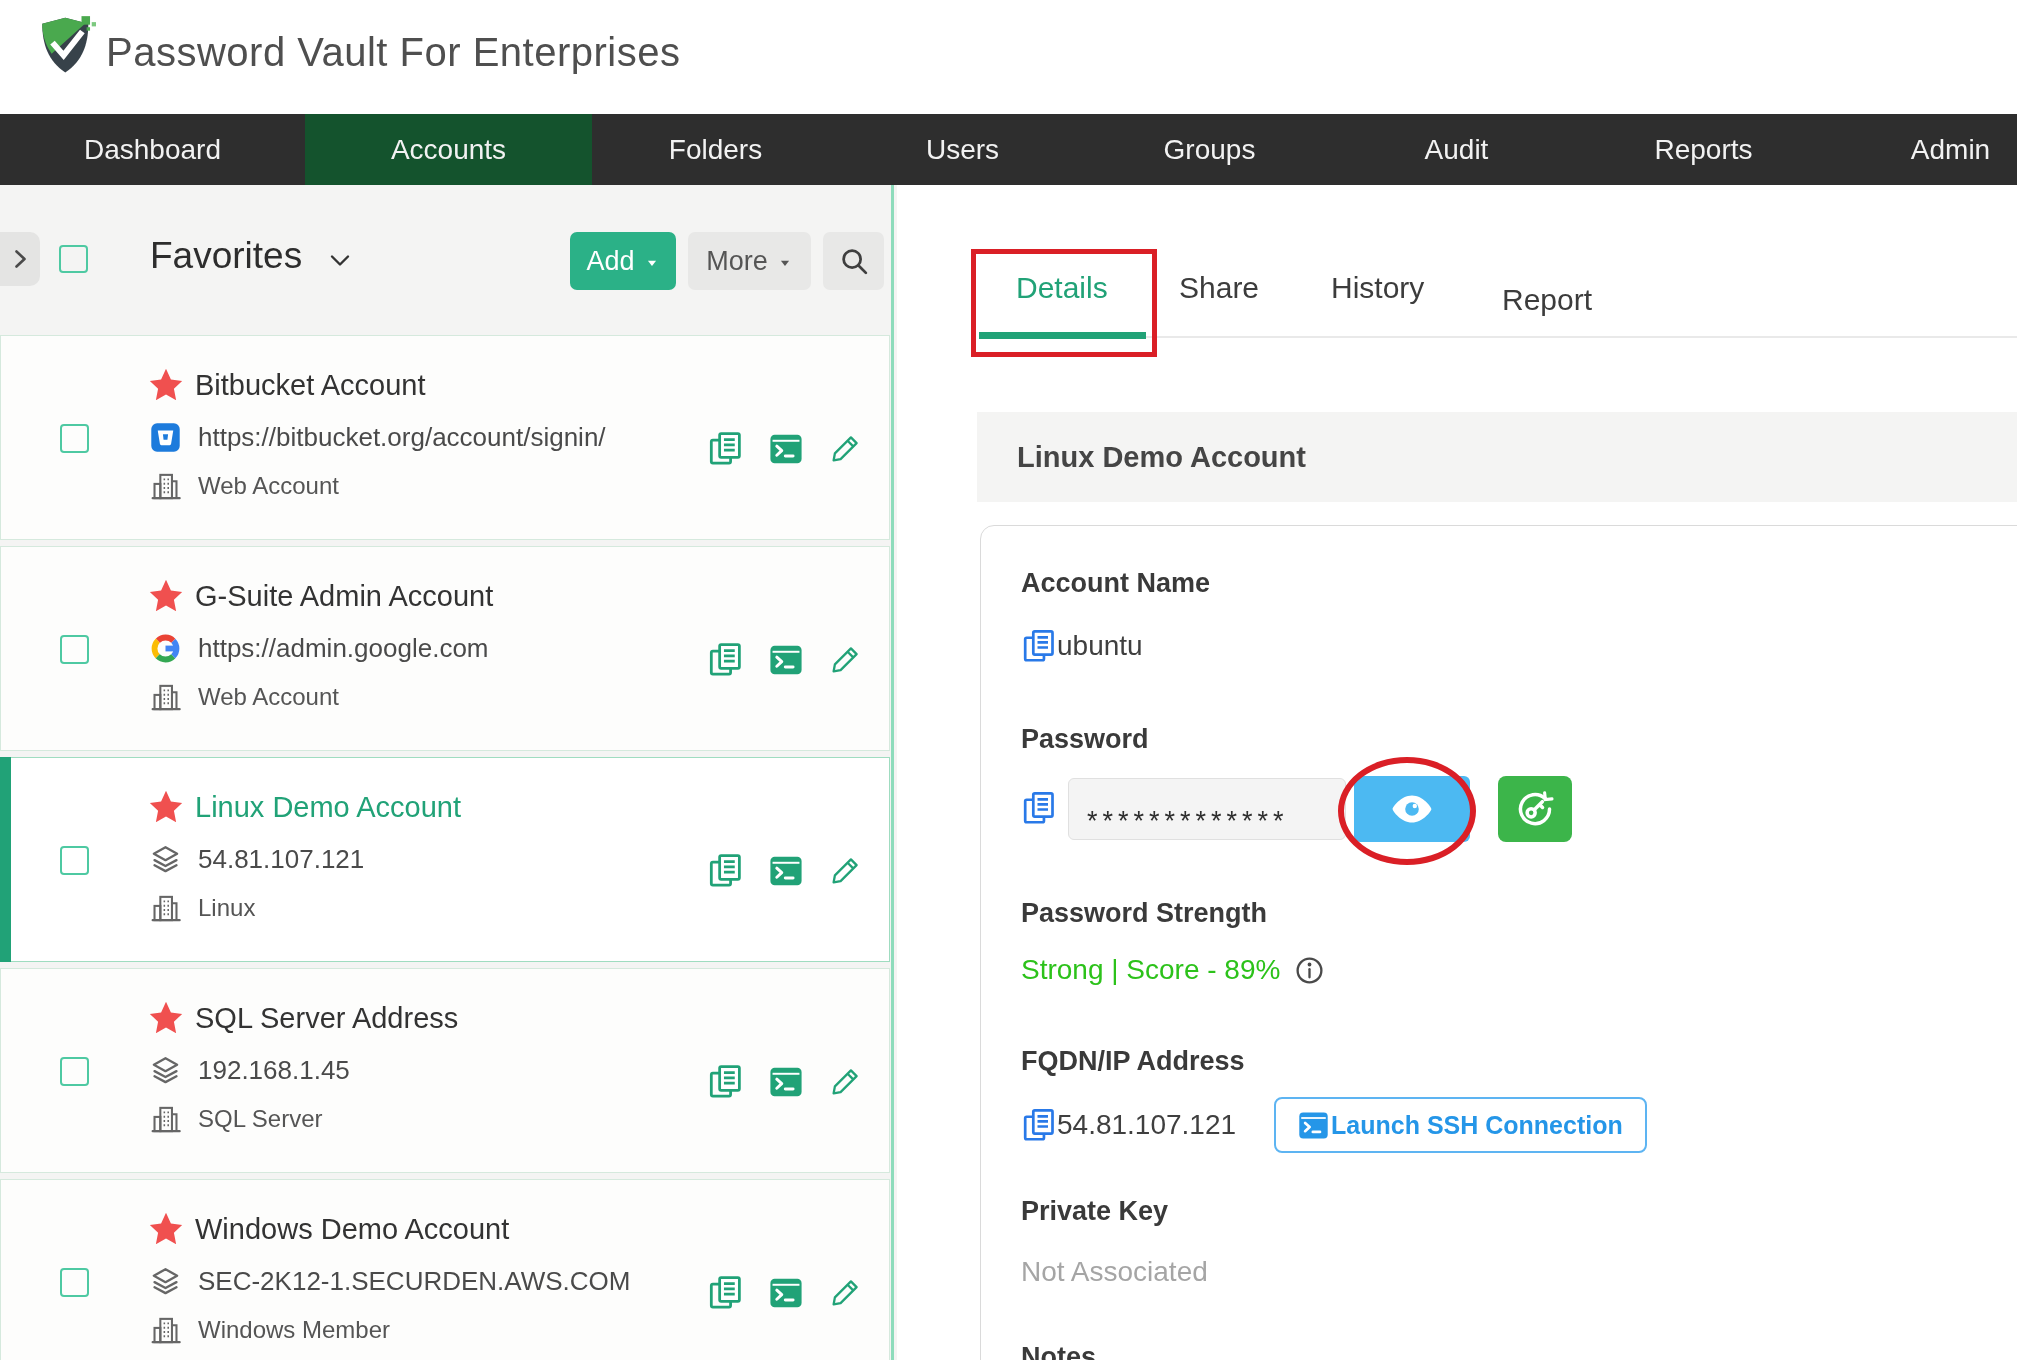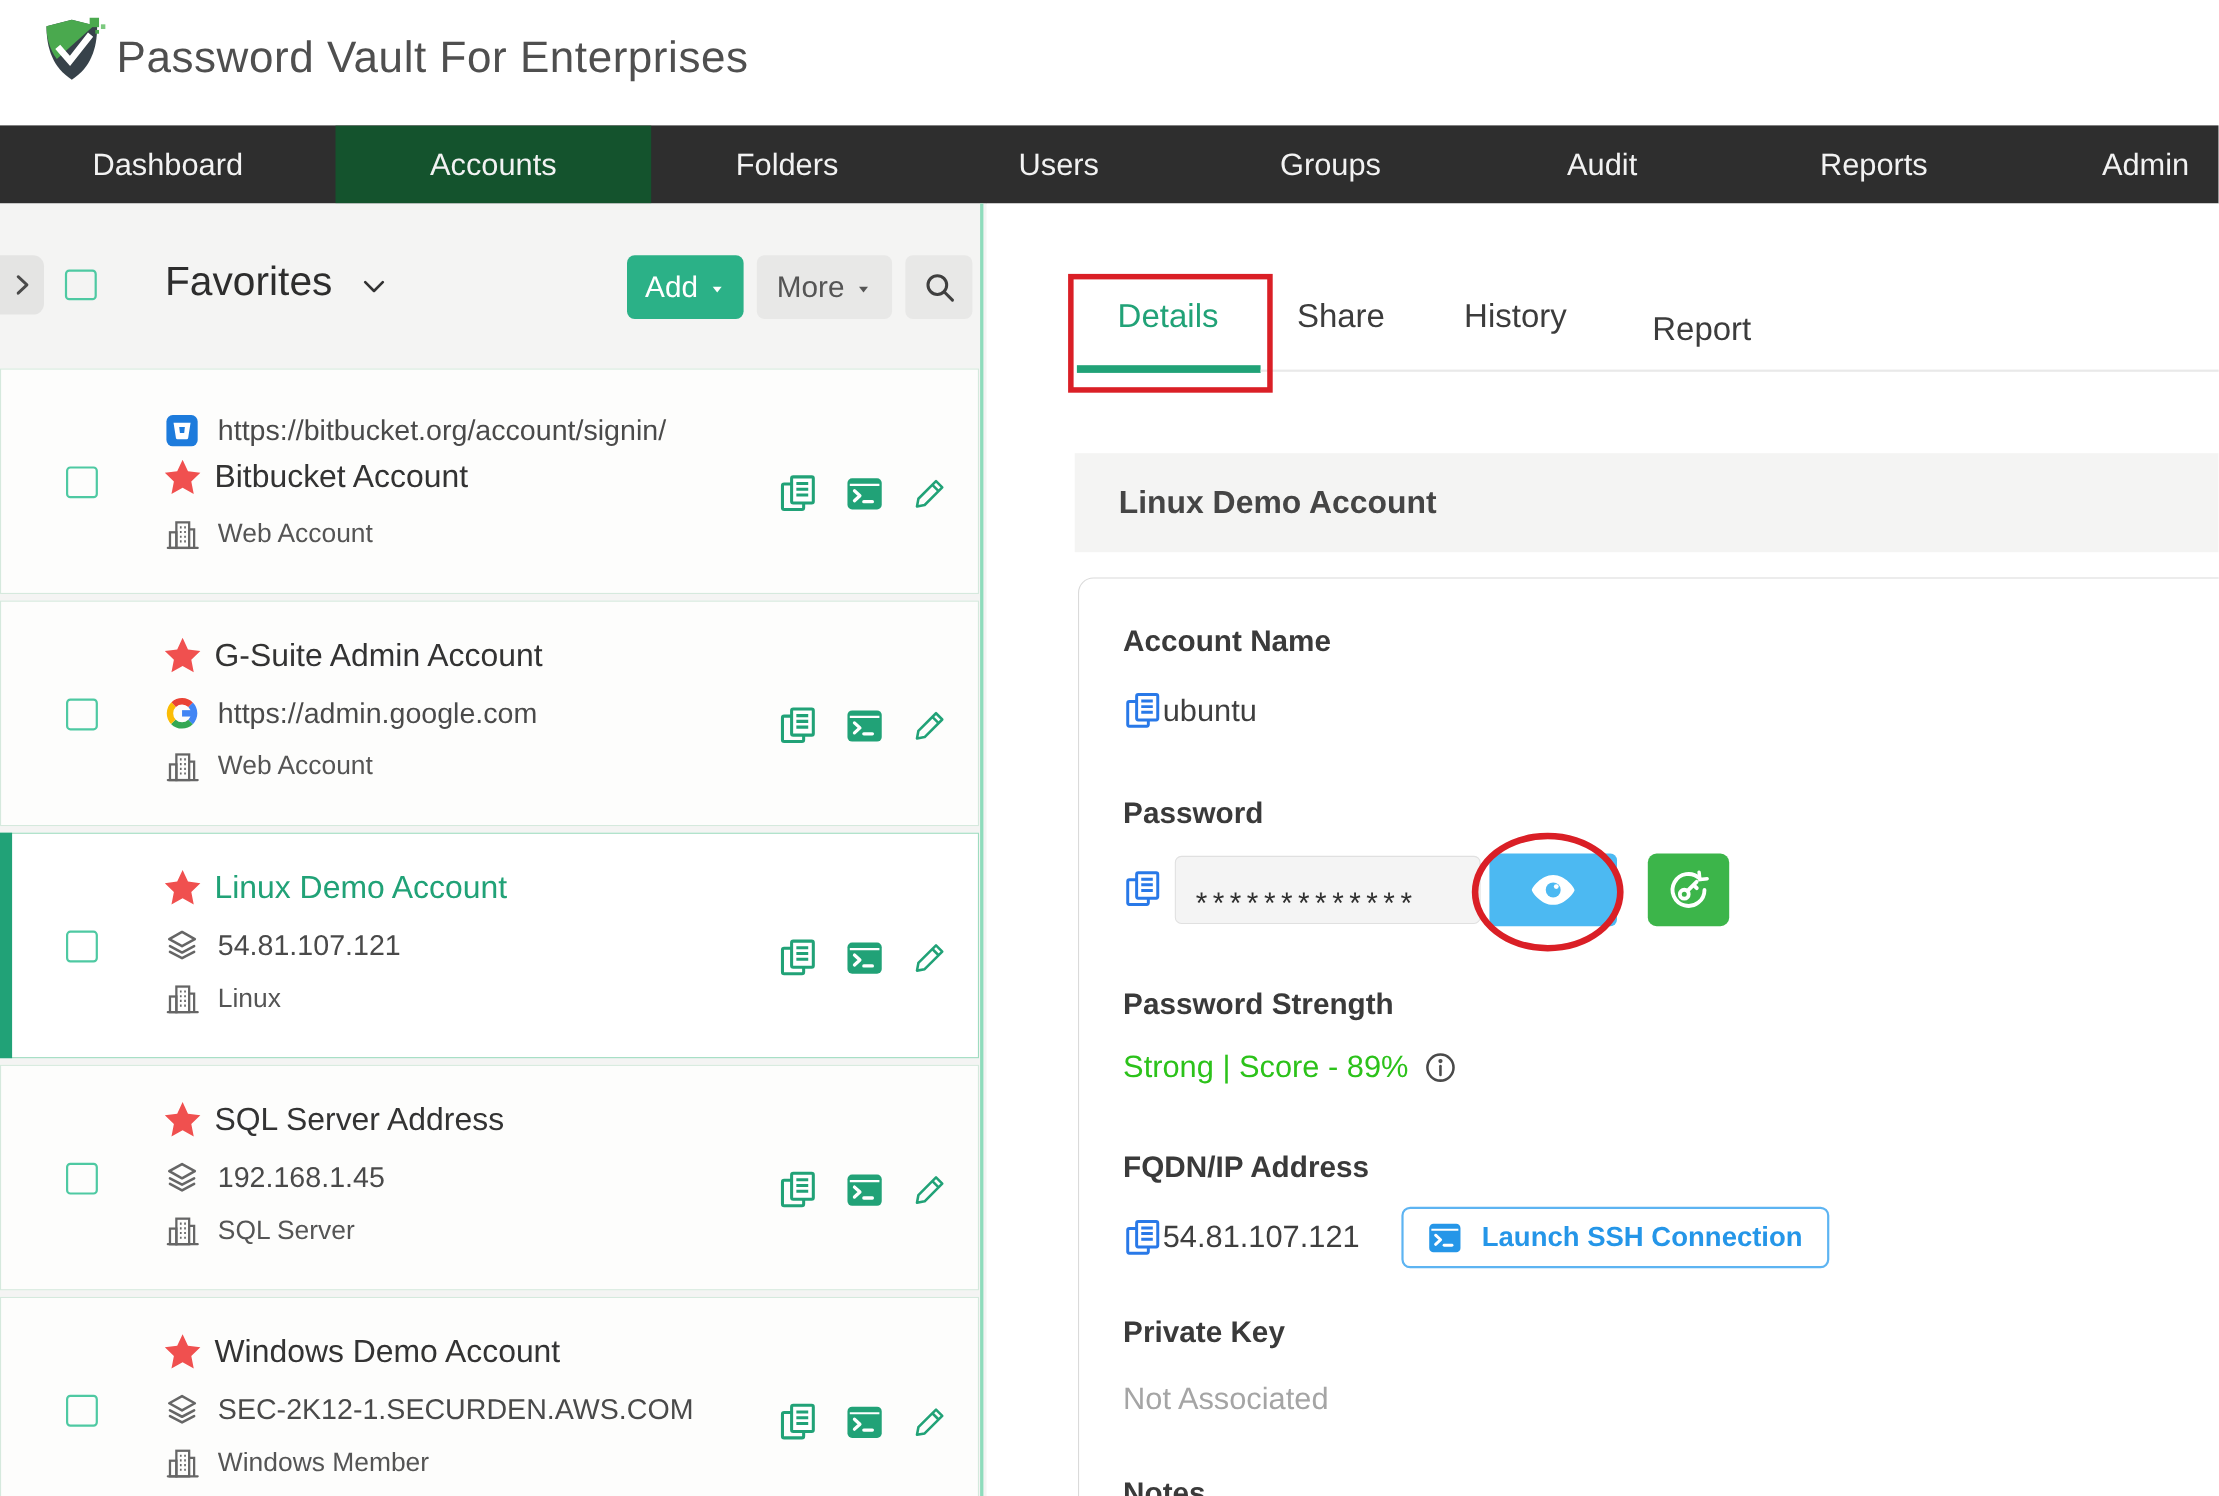--- a/index.html
+++ b/index.html
@@ -89,21 +89,21 @@
   .val-row { position:absolute; left:40px; display:flex; align-items:center; }
   .ic-copy { width:36px; height:36px; color:#2979e8; cursor:pointer; }
   .val-text { font-size:28px; color:#3f3f3f; margin-left:0; }
   .row-name { top:100px; height:40px; }
   .row-strength { top:424px; height:40px; }
   .strength-text { font-size:28px; color:#2cc21a; }
   .info-ic { width:31px; height:31px; margin-left:14px; color:#4a4a4a; cursor:pointer; }
   .row-fqdn { top:570px; height:58px; }
   .ssh-btn { display:flex; align-items:center; height:56px; border:2px solid #5db4f2; border-radius:8px; background:#ffffff; padding:0 22px; margin-left:38px; cursor:pointer; }
   .ssh-term { width:31px; height:31px; color:#2596e8; }
-  .ssh-label { font-size:25px; font-weight:bold; color:#2596e8; margin-left:18px; }
+  .ssh-label { font-size:25px; font-weight:bold; color:#2596e8; margin-left:2px; }
   .row-privkey { top:728px; height:36px; }
   .muted-text { font-size:28px; color:#a5a5a5; }
 
   .pwd-row { position:absolute; left:40px; top:250px; height:66px; width:620px; }
   .pwd-row .ic-copy { position:absolute; left:0; top:14px; }
   .pwd-box { position:absolute; left:47px; top:2px; width:278px; height:62px; background:#f4f4f4; border:1px solid #e0e0e0; border-radius:6px; font-size:27px; letter-spacing:5px; color:#2f2f2f; line-height:84px; padding-left:18px; overflow:hidden; white-space:nowrap; }
   .eye-btn { position:absolute; left:333px; top:0; width:116px; height:66px; background:#4cb9f2; border-radius:6px; display:flex; align-items:center; justify-content:center; cursor:pointer; }
   .eye-btn .icon { width:48px; height:48px; }
   .rotate-btn { position:absolute; left:477px; top:0; width:74px; height:66px; background:#3cb54a; border-radius:8px; display:flex; align-items:center; justify-content:center; cursor:pointer; }
   .rotate-btn .icon { width:42px; height:42px; }
@@ -200,37 +200,37 @@
           <path d="M15.6 15.6L21.5 21.5" stroke-linecap="round"></path>
         </svg>
       </span>
   </div>
 
   <div class="account-list" id="account-list">
   <div class="account-card">
 
     <span class="checkbox card-check"></span>
     <div class="card-content">
+      <div class="crow row1">
+        <span class="star icon">
+              <svg viewBox="0 0 24 24" fill="#f0504f">
+                <path d="M12 1.8l3.1 6.7 7.1.9-5.2 5 1.4 7.2L12 18l-6.4 3.6L7 14.4l-5.2-5 7.1-.9z"></path>
+              </svg>
+            </span>
+        <span class="acc-name">Bitbucket Account</span>
+      </div>
       <div class="crow row2">
         <span class="row-icon icon id-icon">
               <svg viewBox="0 0 24 24">
                 <rect x="1" y="1" width="22" height="22" rx="4.5" fill="#1d7bdc"></rect>
                 <path d="M6 6.5h12l-1.7 10.6a1.1 1.1 0 0 1-1.1.9H8.8a1.1 1.1 0 0 1-1.1-.9z" fill="#ffffff"></path>
                 <path d="M10 9.5h4l-.5 4.2h-3z" fill="#1d7bdc"></path>
               </svg>
             </span>
         <span class="acc-id">https://bitbucket.org/account/signin/</span>
-      </div>
-      <div class="crow row1">
-        <span class="star icon">
-              <svg viewBox="0 0 24 24" fill="#f0504f">
-                <path d="M12 1.8l3.1 6.7 7.1.9-5.2 5 1.4 7.2L12 18l-6.4 3.6L7 14.4l-5.2-5 7.1-.9z"></path>
-              </svg>
-            </span>
-        <span class="acc-name">Bitbucket Account</span>
       </div>
       <div class="crow row3">
         <span class="row-icon icon">
               <svg viewBox="0 0 24 24" fill="none" stroke="currentColor" stroke-width="1.6">
                 <rect x="8" y="3" width="9" height="18"></rect>
                 <rect x="3.5" y="10" width="4.5" height="11"></rect>
                 <path d="M17 8h3.5v13"></path>
                 <path d="M2 21h21" stroke-linecap="round"></path>
                 <path d="M10.5 6.5h1.2M13.5 6.5h1.2M10.5 9.8h1.2M13.5 9.8h1.2M10.5 13.1h1.2M13.5 13.1h1.2M10.5 16.4h1.2M13.5 16.4h1.2" stroke-width="1.5"></path>
               </svg>

